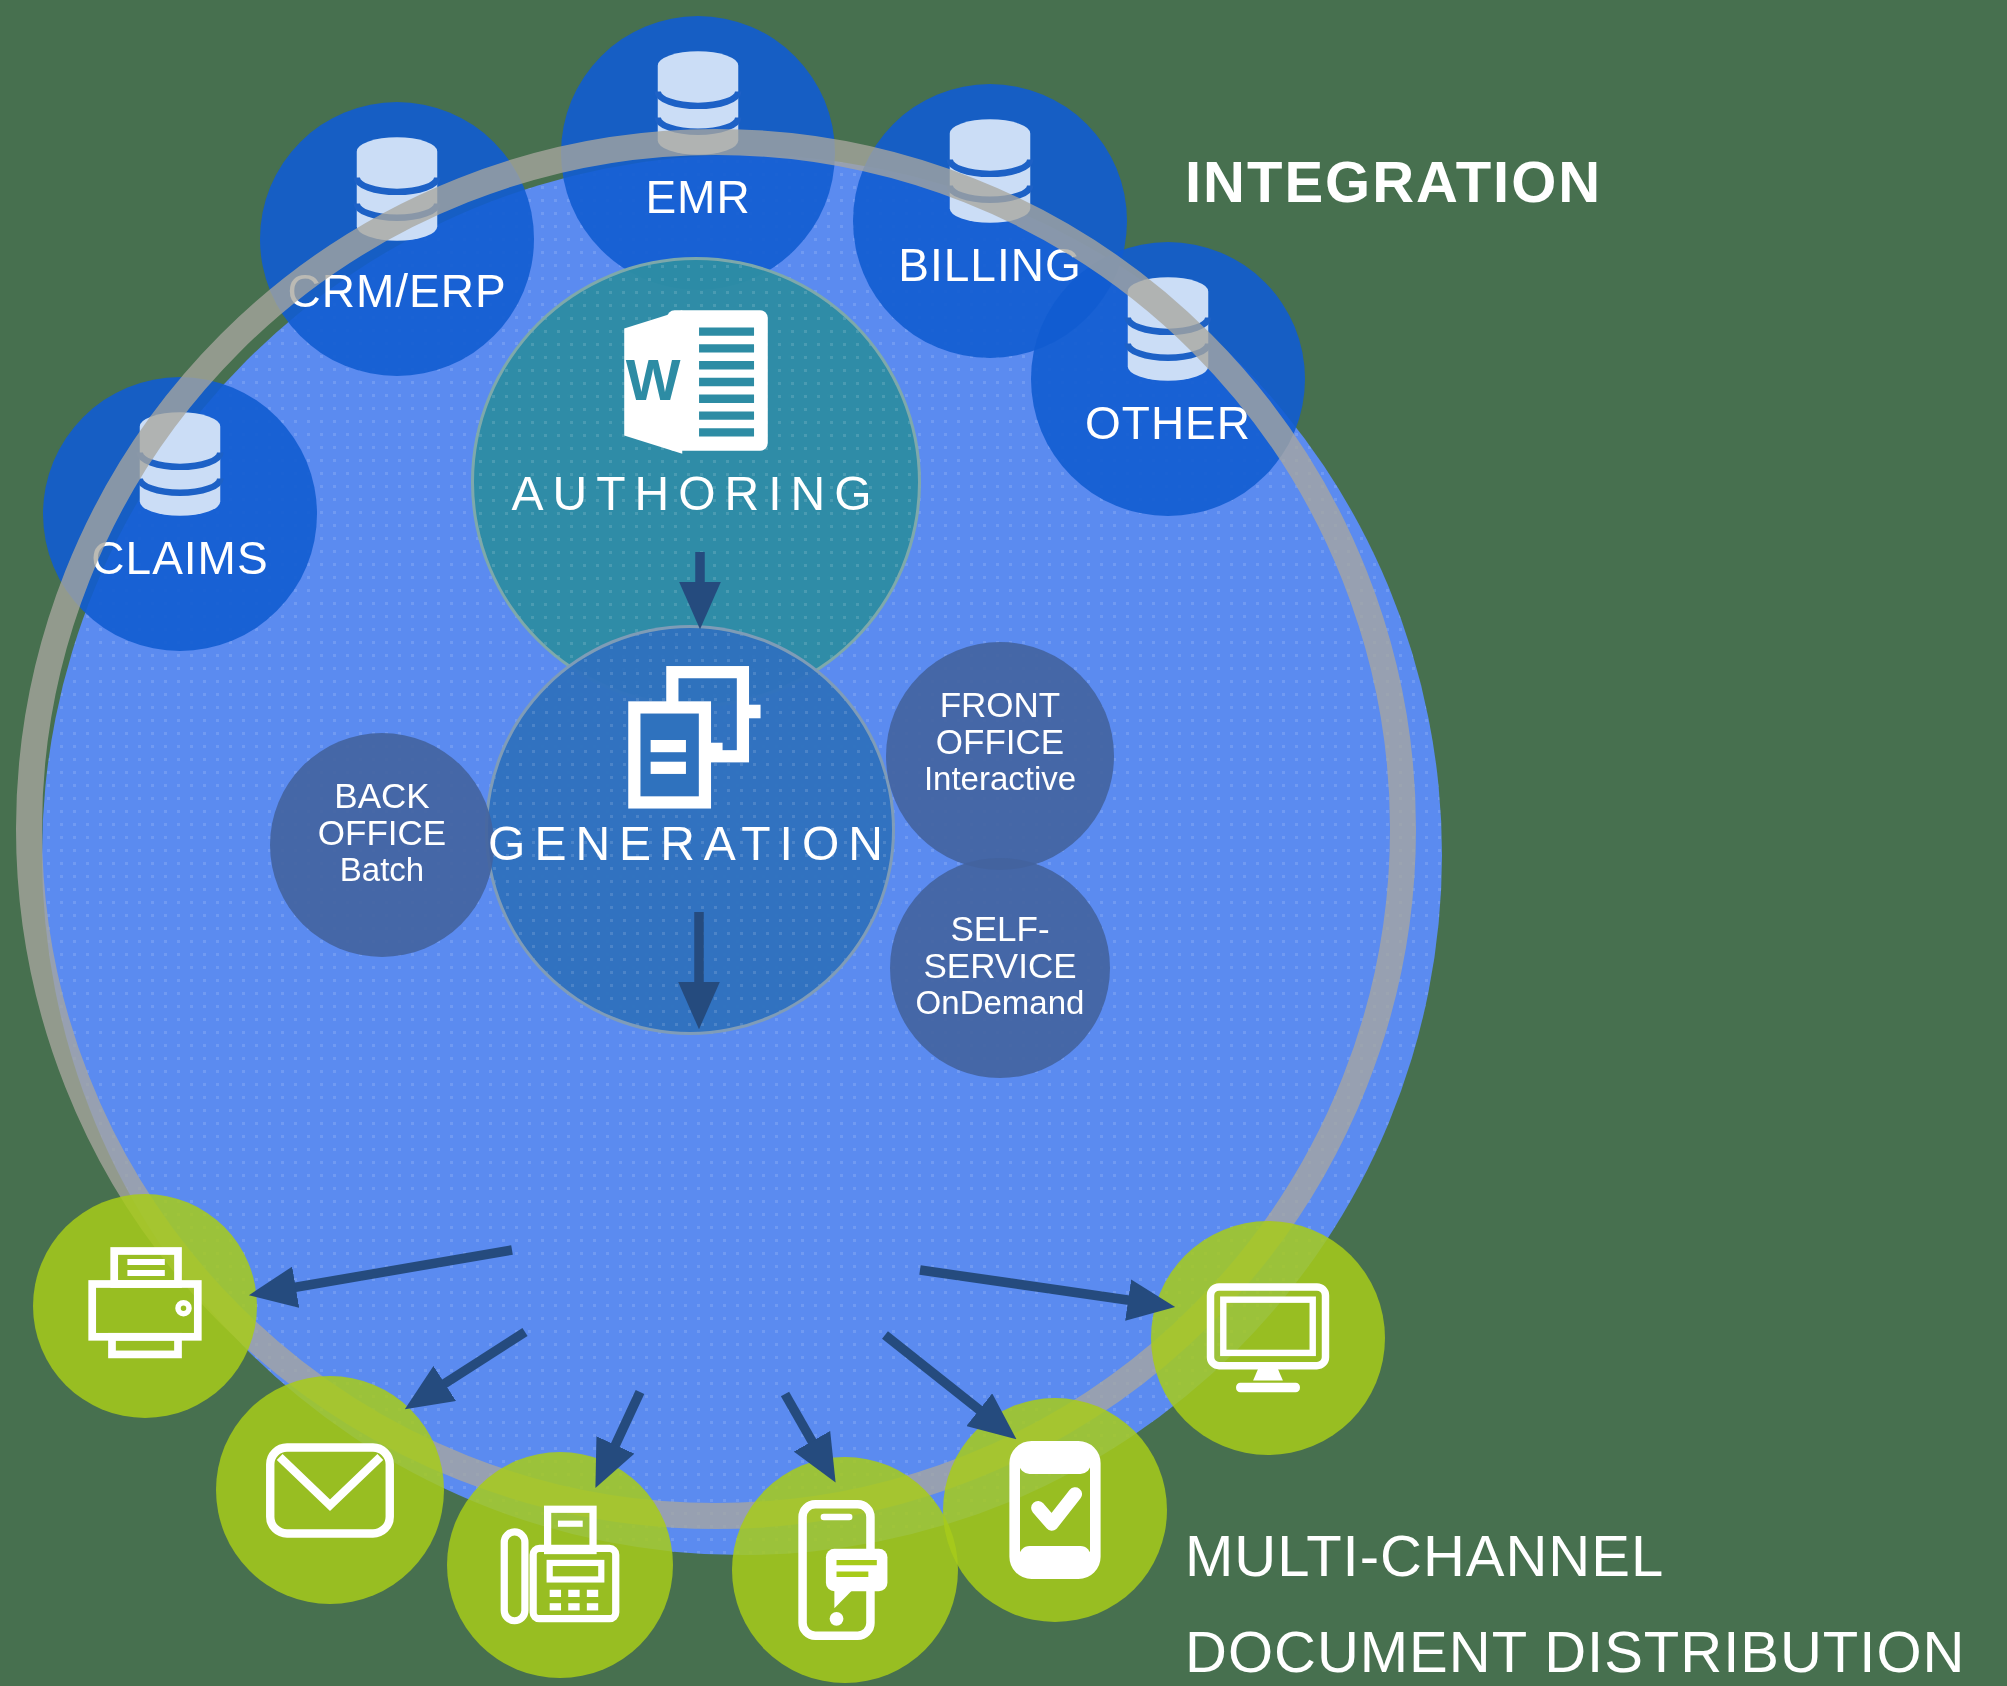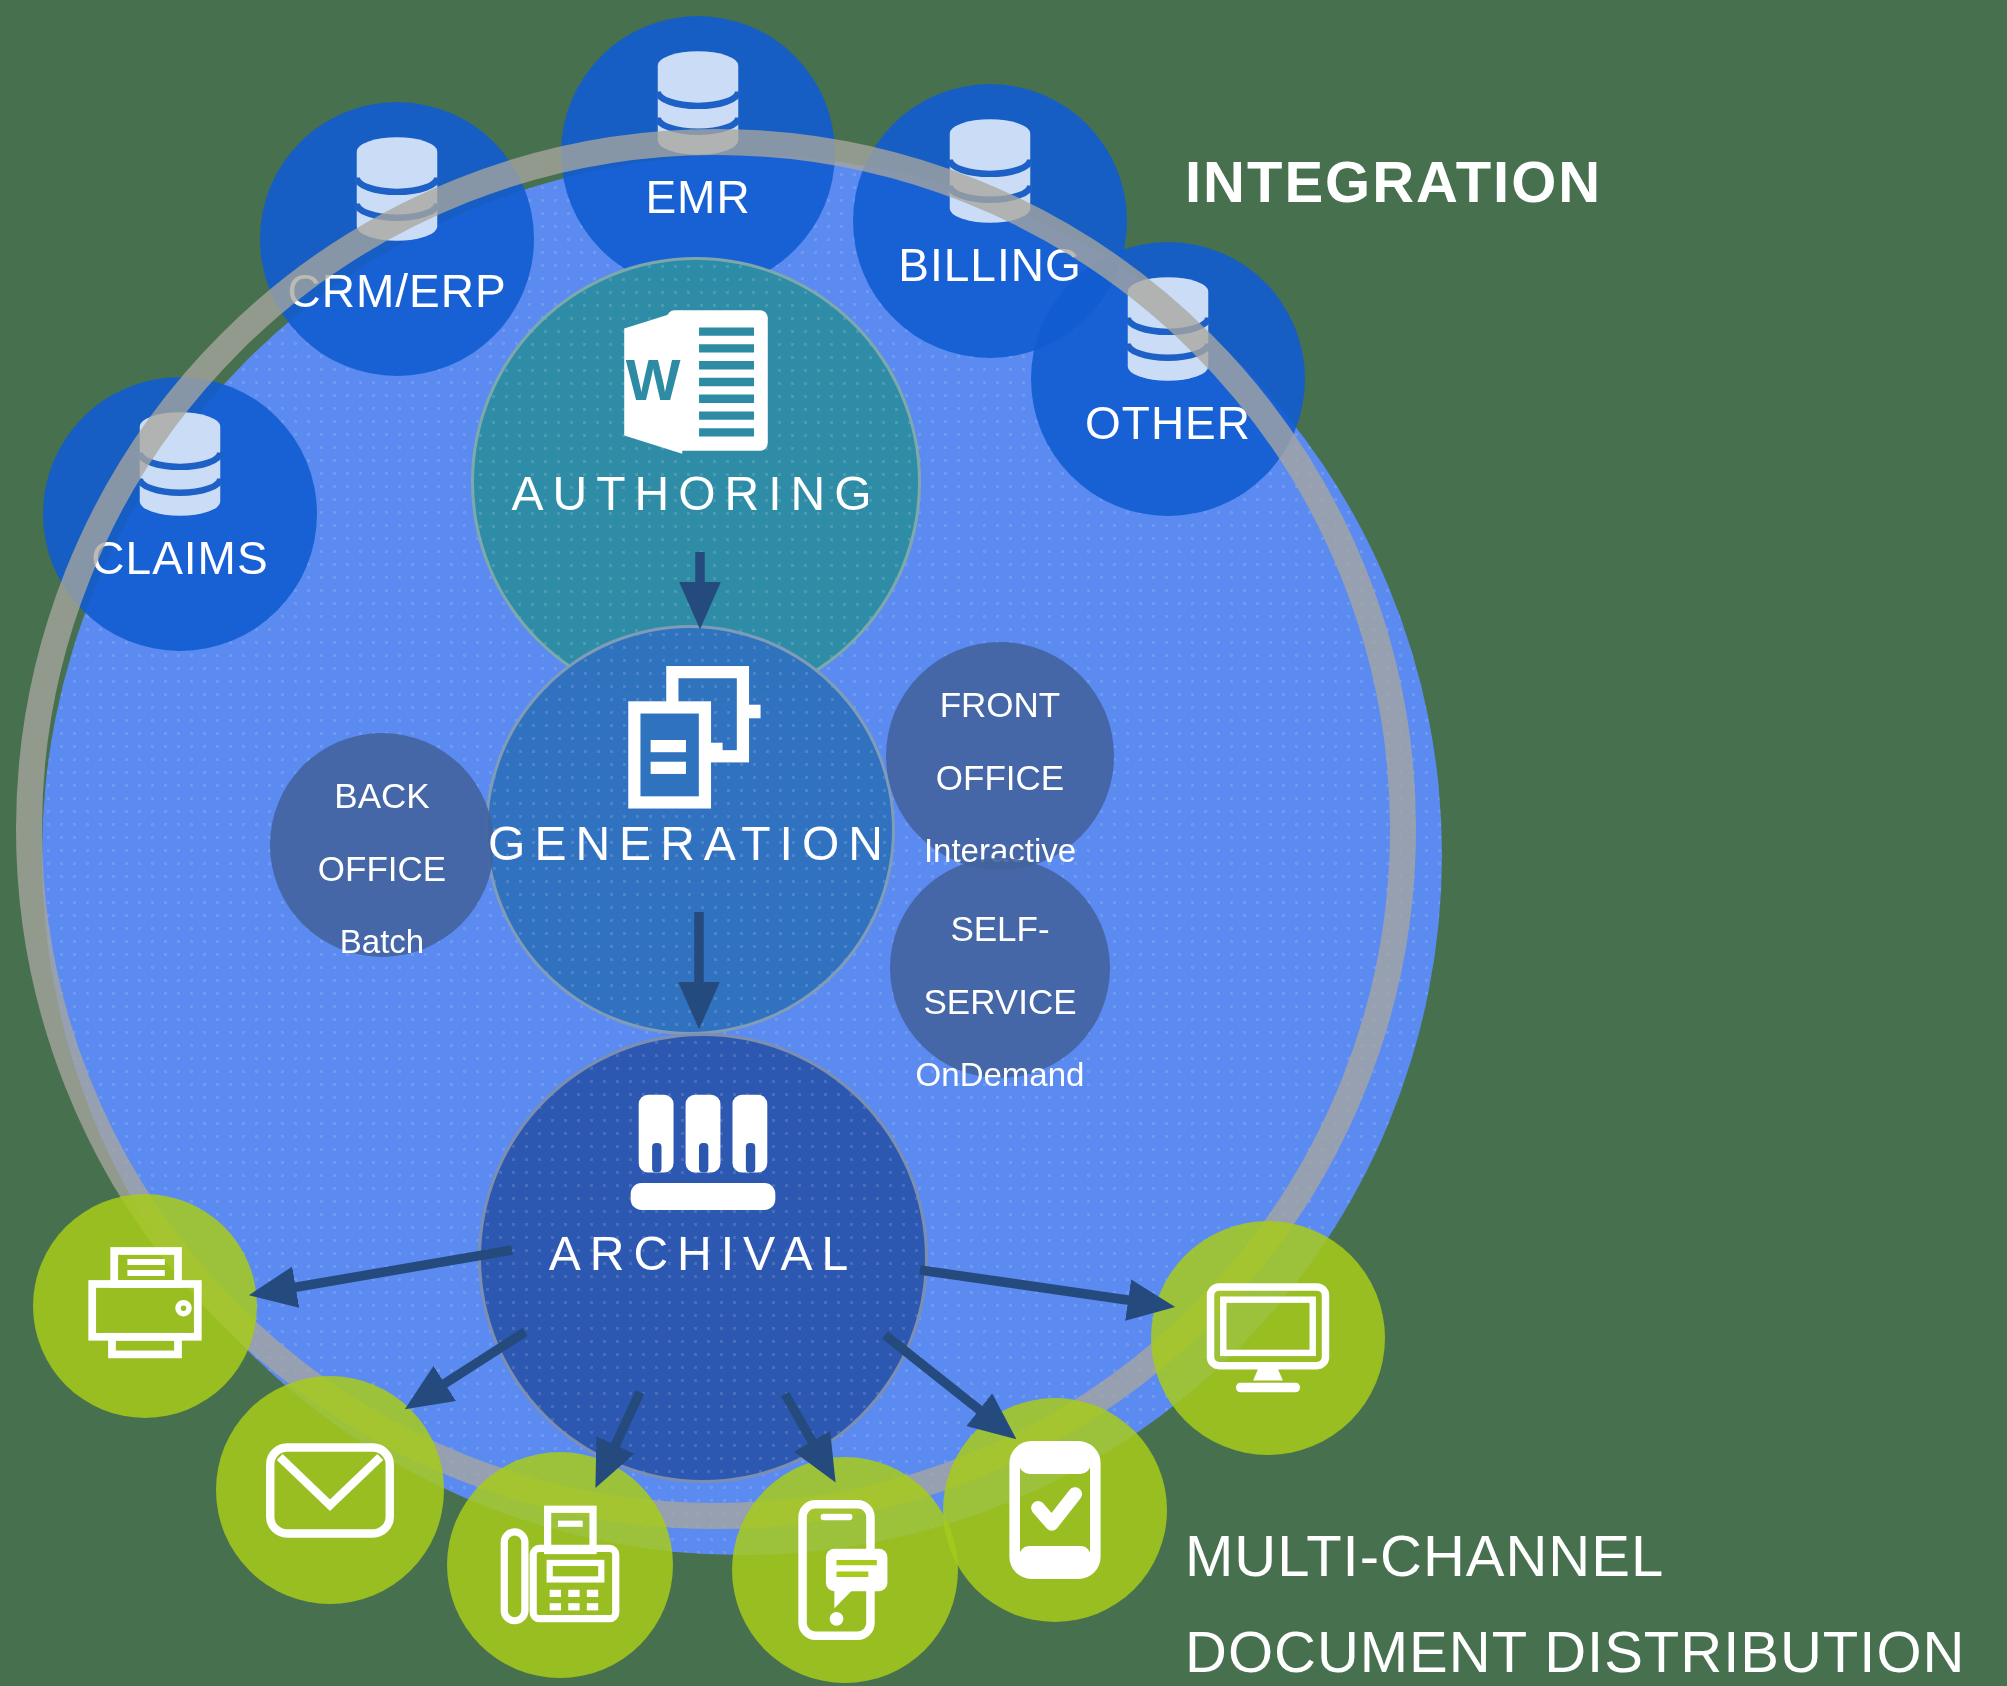--- a/index.html
+++ b/index.html
@@ -28,21 +28,21 @@
   .stagecircle{display:flex;flex-direction:column;align-items:center;border:3px solid rgba(205,198,175,.5);}
   .st-authoring {left:471px;top:257px;width:450px;height:450px;background:rgba(45,140,164,.97);}
   .st-generation{left:485px;top:625px;width:410px;height:410px;background:rgba(47,114,190,.97);}
   .st-archival  {left:478px;top:1033px;width:450px;height:450px;background:rgba(43,87,174,.97);}
   .st-authoring .st-icon{margin-top:38px;}
   .st-generation .st-icon{margin-top:36px;}
   .st-archival .st-icon{margin-top:56px;}
   .st-label{position:relative;z-index:1;font-size:48px;letter-spacing:9px;margin-top:0;white-space:nowrap;}
   .st-icon{position:relative;z-index:1;}
   
-  .mode{background:rgba(66,99,158,.9);display:flex;flex-direction:column;align-items:center;text-align:center;gap:36px;}
+  .mode{background:rgba(66,99,158,.9);display:flex;flex-direction:column;align-items:center;text-align:center;}
   .mode-back {left:270px;top:733px;width:224px;height:224px;padding-top:44px;}
   .mode-front{left:886px;top:642px;width:228px;height:228px;padding-top:44px;}
   .mode-self {left:890px;top:858px;width:220px;height:220px;padding-top:52px;}
   .mode-line{font-size:35px;line-height:37px;}
   .mode-sub{font-size:33px;line-height:37px;}
   
   .chan{background:rgba(167,203,26,.85);display:flex;align-items:center;justify-content:center;}
   .chan-printer {left:33px;  top:1194px;width:224px;height:224px;}
   .chan-email   {left:216px; top:1376px;width:228px;height:228px;}
   .chan-fax     {left:447px; top:1452px;width:226px;height:226px;}
@@ -147,34 +147,20 @@
         <rect x="94" y="30" width="13" height="10" fill="#fff"></rect>
         <rect x="14" y="32" width="52" height="70" fill="#2F72BE" stroke="#fff" stroke-width="9"></rect>
         <rect x="66" y="58" width="13" height="10" fill="#fff"></rect>
         <rect x="26" y="56" width="26" height="9" fill="#fff"></rect>
         <rect x="26" y="72" width="26" height="9" fill="#fff"></rect>
       </svg>
     </span>
     <span class="st-label">GENERATION</span>
   </div>
 
-  <div class="circle stagecircle st-archival dots">
-    <span class="st-icon">
-      <svg width="150" height="134" viewBox="0 0 112 100">
-        <rect x="8" y="2" width="26" height="58" rx="7" fill="#fff"></rect>
-        <rect x="43" y="2" width="26" height="58" rx="7" fill="#fff"></rect>
-        <rect x="78" y="2" width="26" height="58" rx="7" fill="#fff"></rect>
-        <rect x="18" y="38" width="7" height="22" rx="3" fill="#2B57AE"></rect>
-        <rect x="53" y="38" width="7" height="22" rx="3" fill="#2B57AE"></rect>
-        <rect x="88" y="38" width="7" height="22" rx="3" fill="#2B57AE"></rect>
-        <rect x="2" y="68" width="108" height="20" rx="8" fill="#fff"></rect>
-      </svg>
-    </span>
-    <span class="st-label">ARCHIVAL</span>
-  </div>
 
   <div class="circle mode mode-back">
     <span class="mode-line">BACK</span>
     <span class="mode-line">OFFICE</span>
     <span class="mode-sub">Batch</span>
   </div>
   <div class="circle mode mode-front">
     <span class="mode-line">FRONT</span>
     <span class="mode-line">OFFICE</span>
     <span class="mode-sub">Interactive</span>

